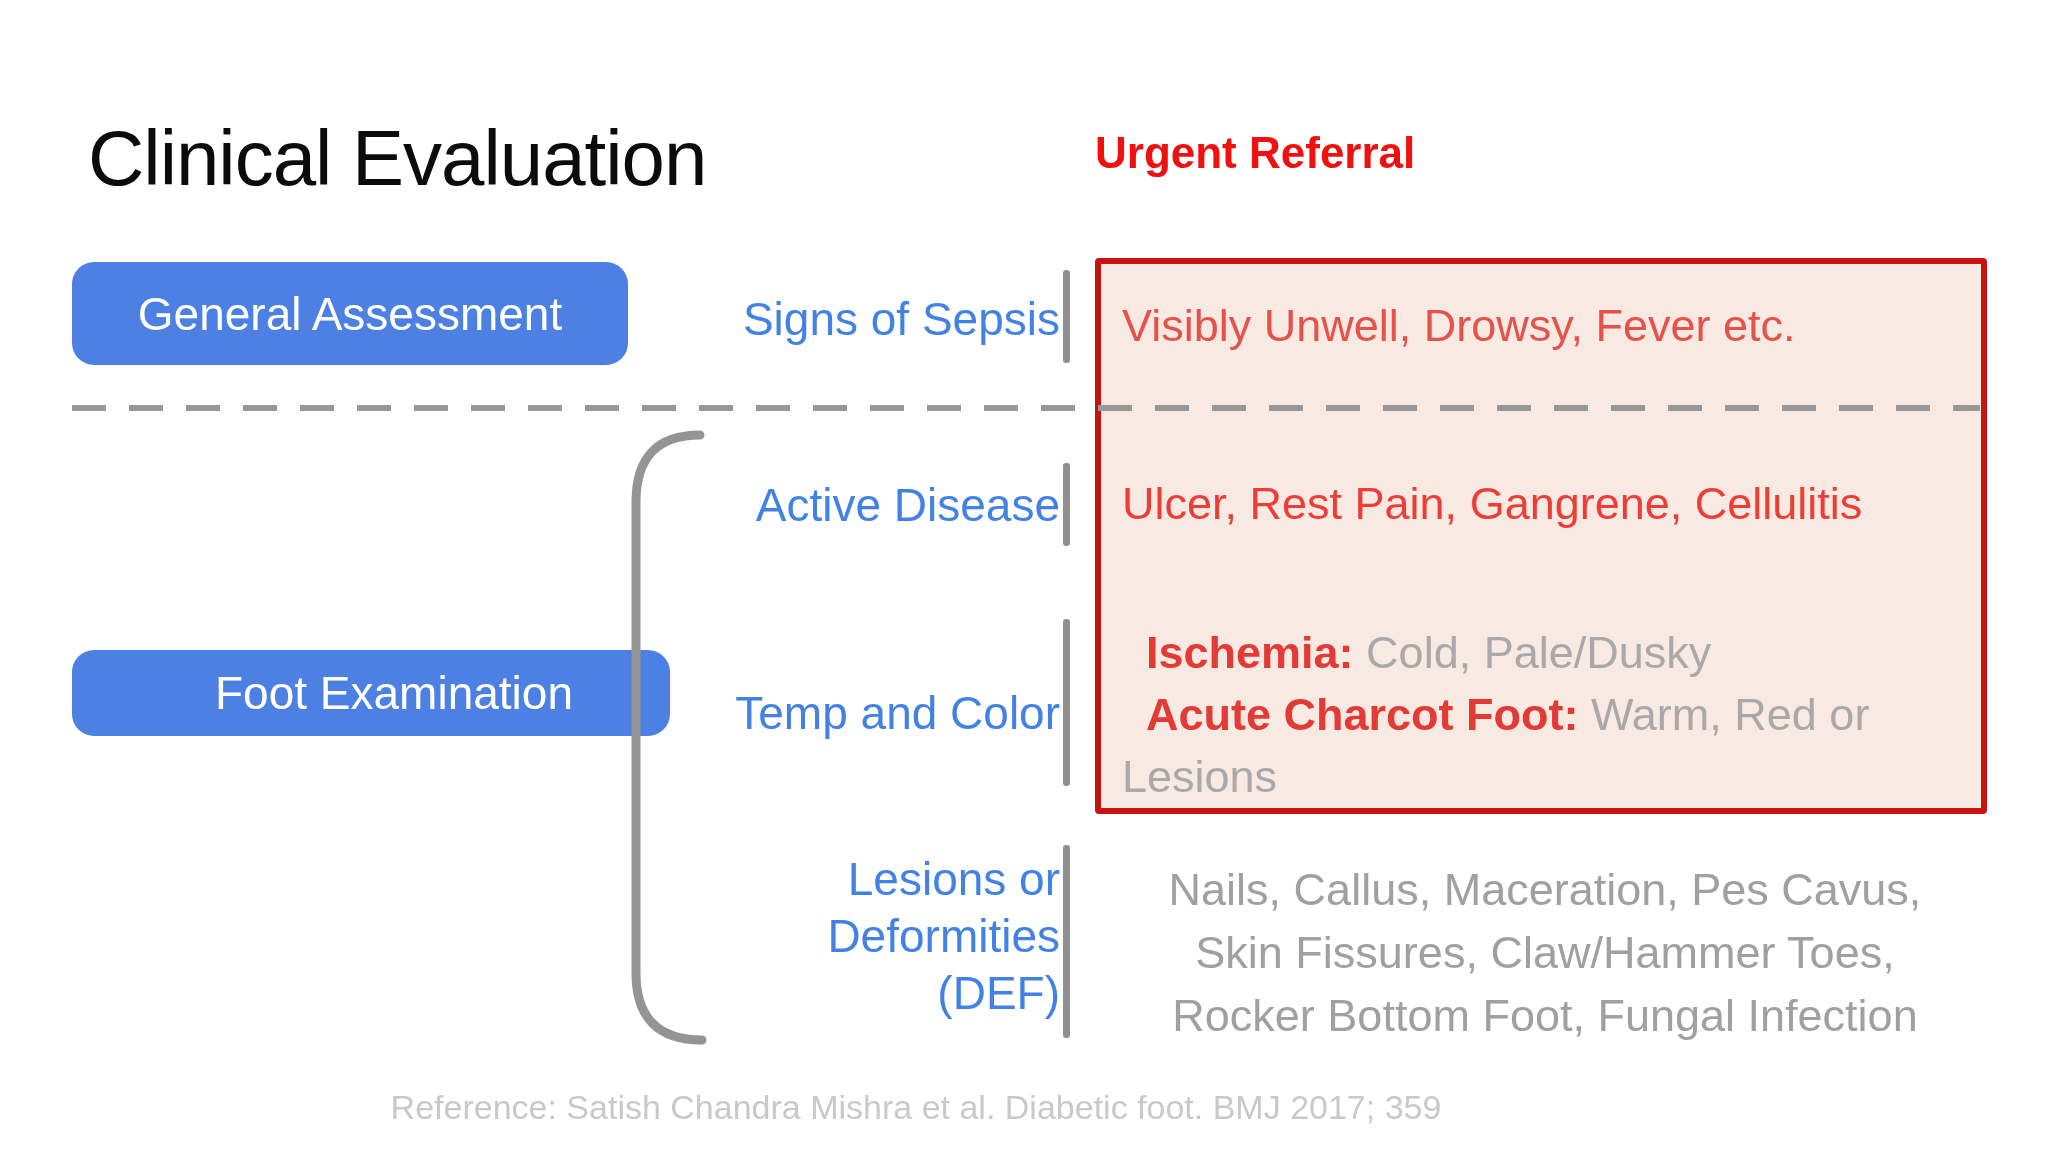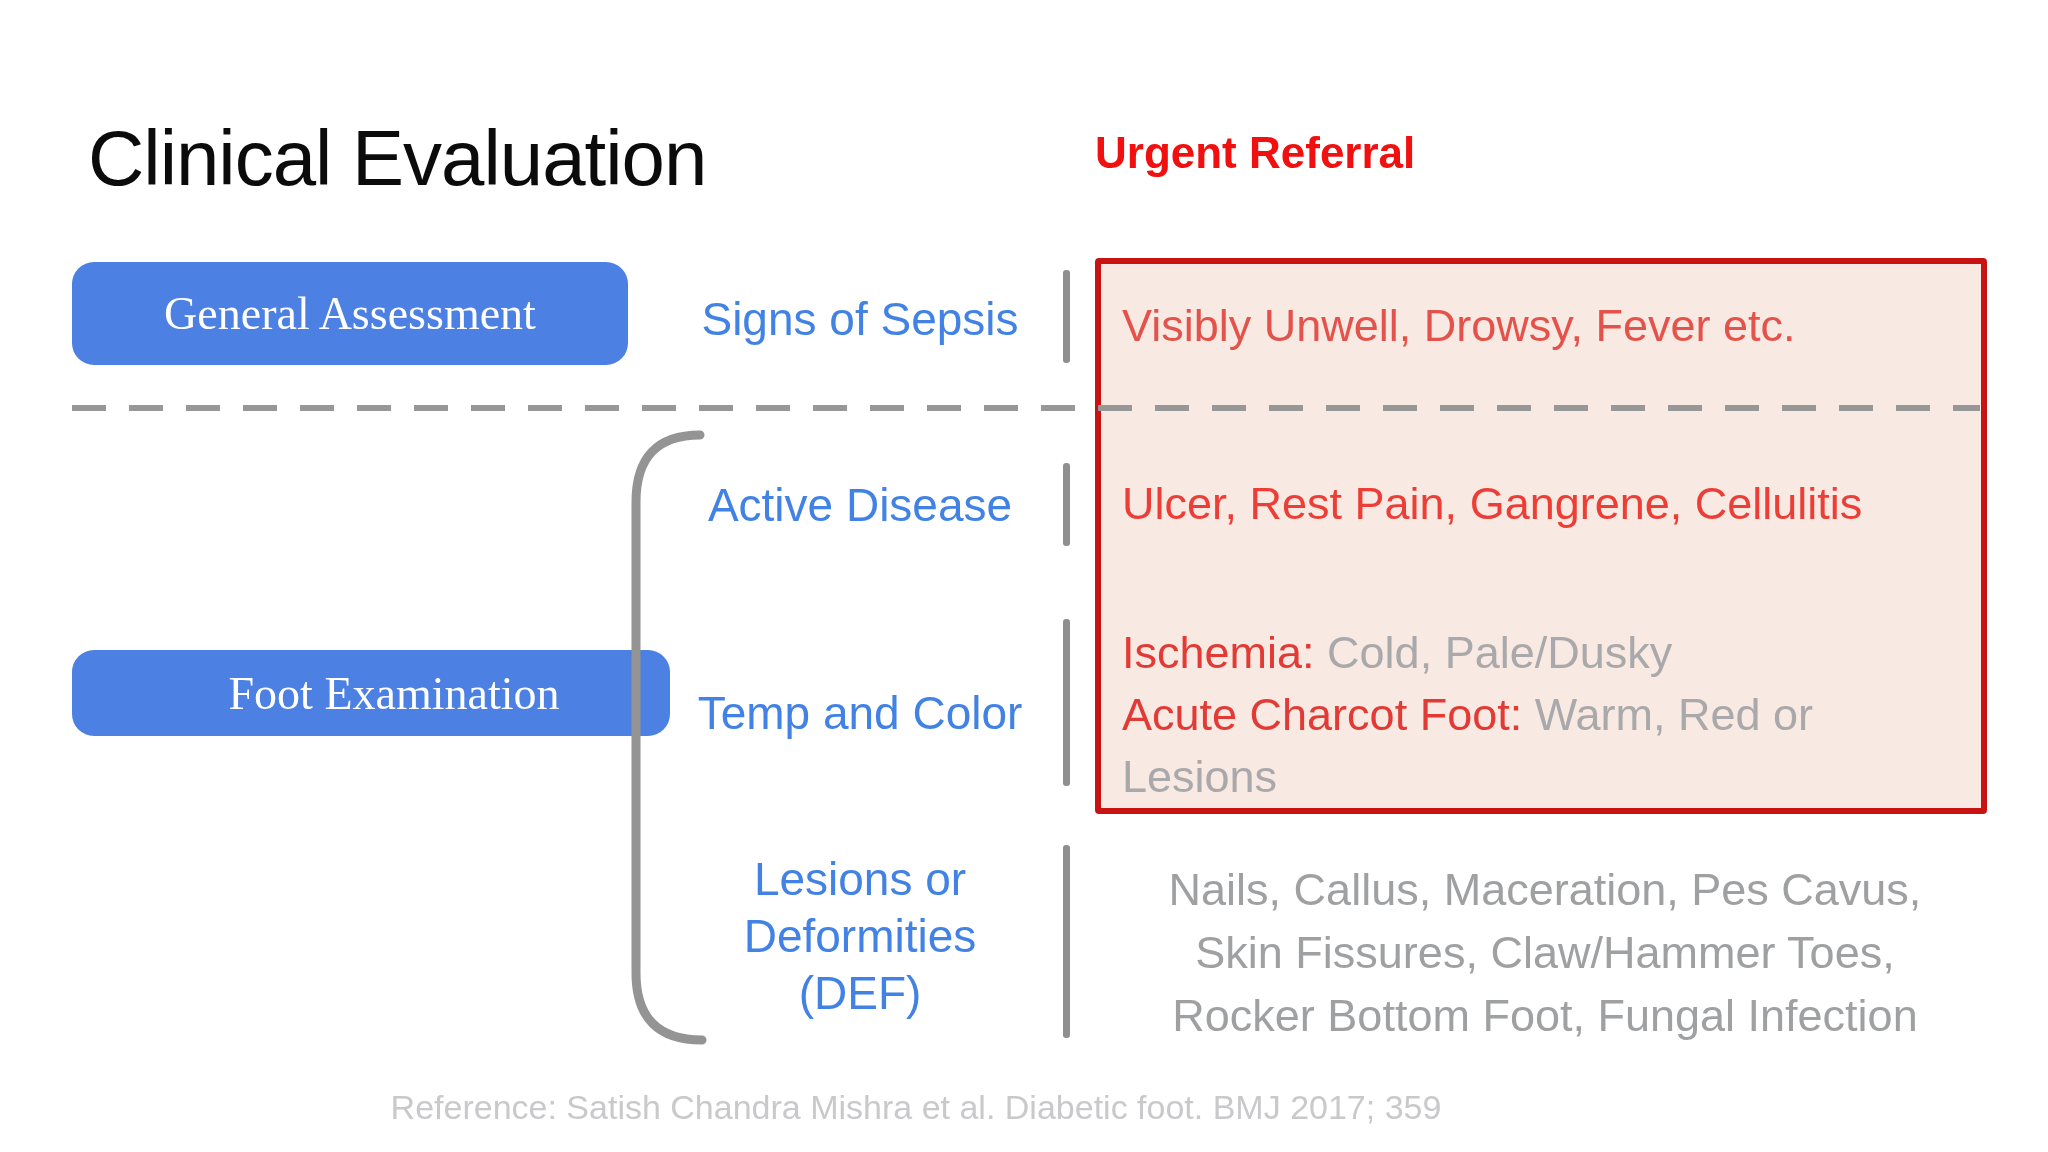--- a/index.html
+++ b/index.html
@@ -34,31 +34,30 @@
   }
 
   
   .blue-box {
     background: #4c80e2;
     border-radius: 22px;
     color: #ffffff;
     font-size: 46px;
     display: flex; align-items: center; justify-content: center;
     white-space: nowrap;
-    font-family: Liberation Serif, serif;
   }
   .box-general { left: 72px; top: 262px; width: 556px; height: 103px; }
   .box-foot    { left: 72px; top: 650px; width: 552px; height: 86px; padding-left: 46px; }
 
   
   .check-label {
     left: 660px; width: 400px;
     color: #4282e4;
     font-size: 46px; line-height: 57px;
-    text-align: center;
+    text-align: right;
     white-space: nowrap;
   }
   .label-sepsis  { top: 291px; }
   .label-active  { top: 477px; }
   .label-temp    { top: 673px; margin-top: 12px; }
   .label-lesions { top: 851px; }
 
   
   .vbar {
     left: 1063px; width: 7px;
@@ -87,21 +86,21 @@
   }
 
   
   .finding {
     font-size: 45px; line-height: 52px;
     white-space: nowrap;
   }
   .finding-sepsis { left: 1122px; top: 300px; color: #e4534b; }
   .finding-active { left: 1122px; top: 478px; color: #ec3e36; }
   .finding-temp   { left: 1122px; top: 622px; line-height: 62px; color: #a9a8aa; white-space: nowrap; }
-  .finding-temp .term { color: #e23a34; font-weight: normal; }
+  .finding-temp .term { color: #e23a34; font-weight: bold; margin-left: 24px; }
   .finding-lesions {
     left: 1100px; top: 858px; width: 890px;
     color: #9fa0a2;
     font-size: 45px; line-height: 63px;
     text-align: center;
     white-space: nowrap;
   }
 
   
   .brace-svg { left: 600px; top: 420px; }

